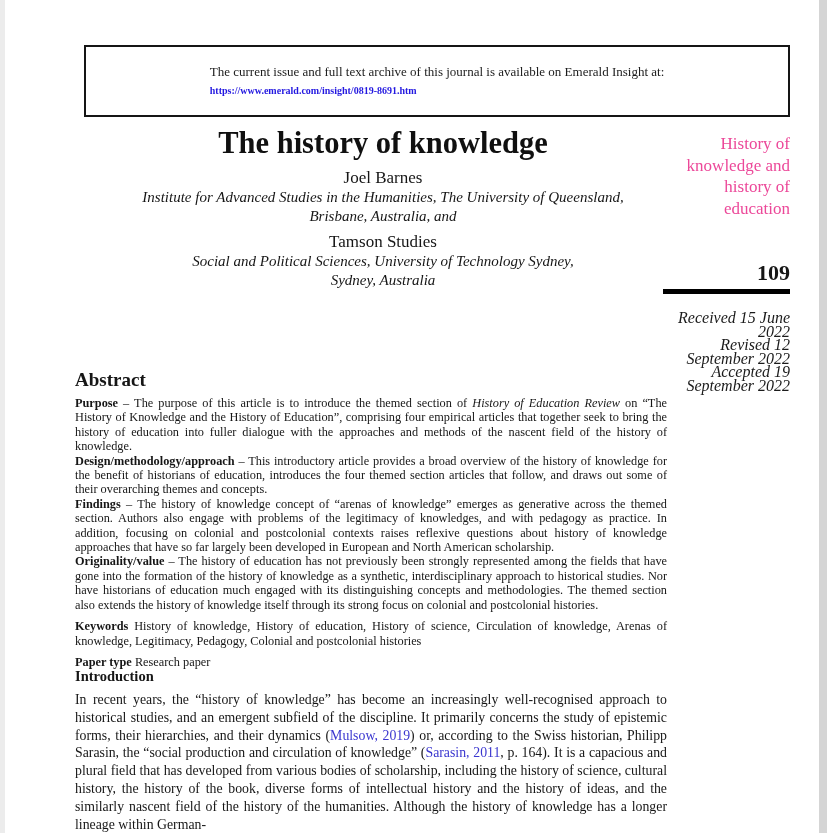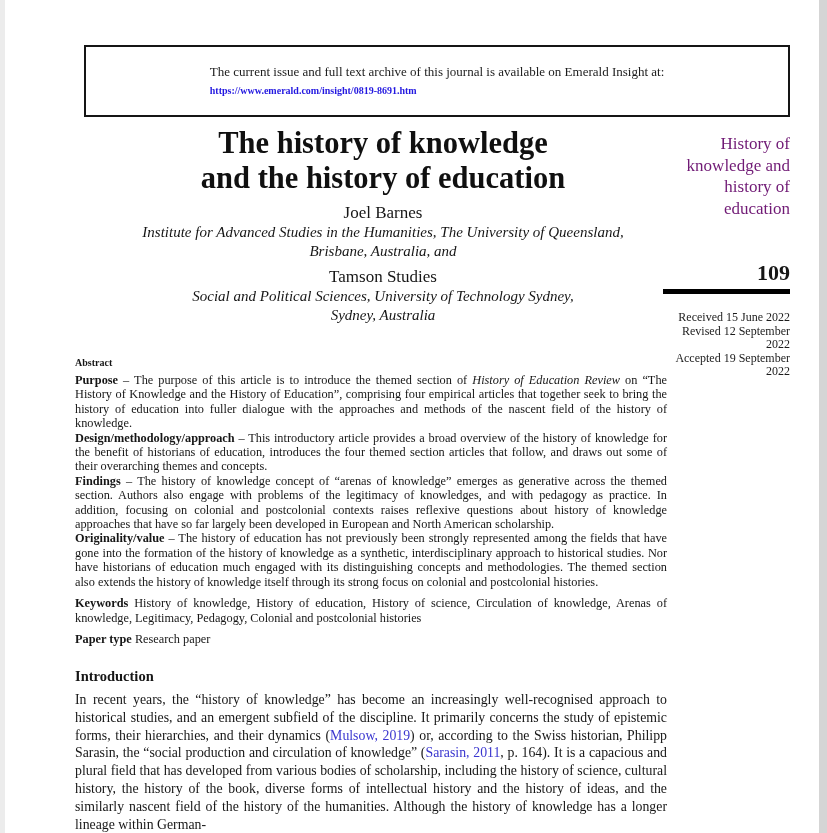--- a/index.html
+++ b/index.html
@@ -24,34 +24,34 @@
   .banner-inner { text-align: left; }
   .banner-line1 { font-size: 13px; line-height: 17px; color: #1b1b1b; }
   .banner-url {
     display: inline-block; margin-top: 2px;
     font-size: 10px; font-weight: bold; color: #2217e0;
     text-decoration: none; line-height: 17px;
   }
 
   
   .sidebar { position: absolute; left: 663px; top: 133px; width: 127px; text-align: right; }
-  .running-title { font-size: 17px; line-height: 21.5px; color: #701a75; }
+  .running-title { font-size: 17px; line-height: 21.5px; color: #ec4899; }
   .page-number { font-size: 22px; font-weight: bold; margin-top: 42px; line-height: 24px; }
   .thick-rule { height: 5px; background: #000; margin-top: 4px; }
-  .dates { margin-top: 17px; font-size: 12px; line-height: 13.5px; color: #1b1b1b; }
+  .dates { margin-top: 17px; font-size: 16px; line-height: 13.5px; color: #1b1b1b; font-style: italic; }
 
   
   .main-head { position: absolute; left: 87px; top: 126px; width: 592px; text-align: center; }
   .article-title { font-size: 30.5px; font-weight: bold; line-height: 35px; color: #101010; }
   .author { font-size: 17px; margin-top: 7px; line-height: 20px; }
   .affiliation { font-style: italic; font-size: 15px; line-height: 18.5px; }
 
   
   .abstract { position: absolute; left: 75px; top: 353px; width: 592px; }
-  .abstract-heading { font-size: 10px; font-weight: bold; margin: 4px 0 5px 0; }
+  .abstract-heading { font-size: 19px; font-weight: bold; margin: 16px 0 5px 0; }
   .abs-p { font-size: 12.3px; line-height: 14.4px; text-align: justify; margin: 0; }
   .abs-p b { font-weight: bold; }
   .kw-p { font-size: 12.3px; line-height: 15px; text-align: justify; margin: 7px 0 0 0; }
   .pt-p { font-size: 12.3px; line-height: 15px; margin: 6px 0 0 0; }
 
   
   .intro { position: absolute; left: 75px; top: 668px; width: 592px; }
   .intro-heading { font-size: 14.5px; font-weight: bold; margin: 0 0 6px 0; }
   .intro-p { font-size: 13.8px; line-height: 17.8px; text-align: justify; margin: 0; }
   .cite-link { color: #3a36cf; text-decoration: none; cursor: pointer; }
@@ -77,21 +77,20 @@
   <div class="dates">
     <div>Received 15 June 2022</div>
     <div>Revised 12 September 2022</div>
     <div>Accepted 19 September 2022</div>
   </div>
 </div>
 
 <div class="main-head">
   <div class="article-title">
     <div>The history of knowledge</div>
-    <div>and the history of education</div>
   </div>
   <div class="author">Joel Barnes</div>
   <div class="affiliation">
     <div>Institute for Advanced Studies in the Humanities, The University of Queensland,</div>
     <div>Brisbane, Australia, and</div>
   </div>
   <div class="author">Tamson Studies</div>
   <div class="affiliation">
     <div>Social and Political Sciences, University of Technology Sydney,</div>
     <div>Sydney, Australia</div>

